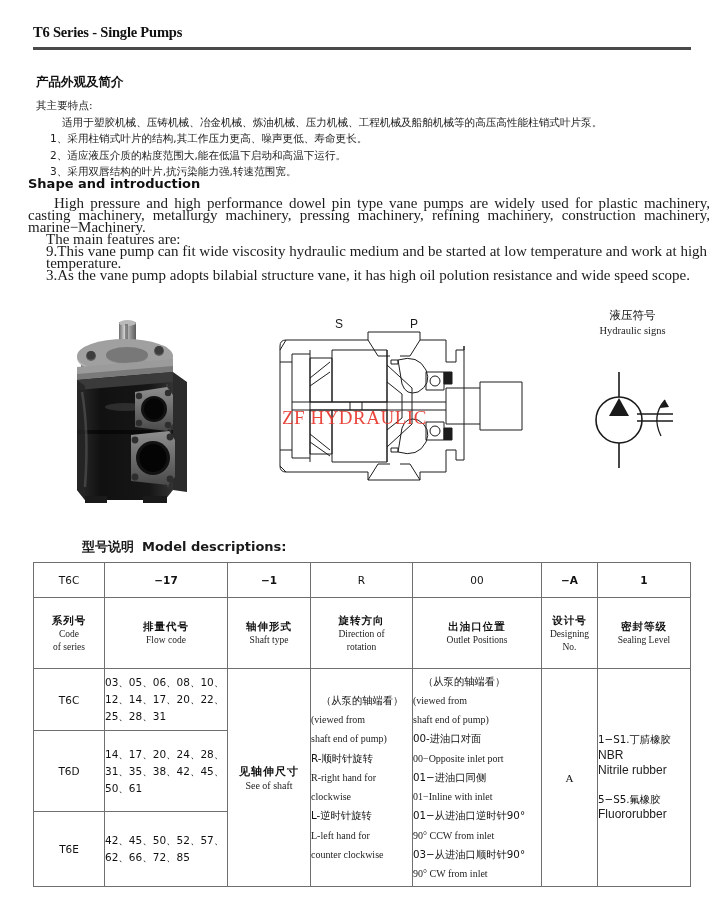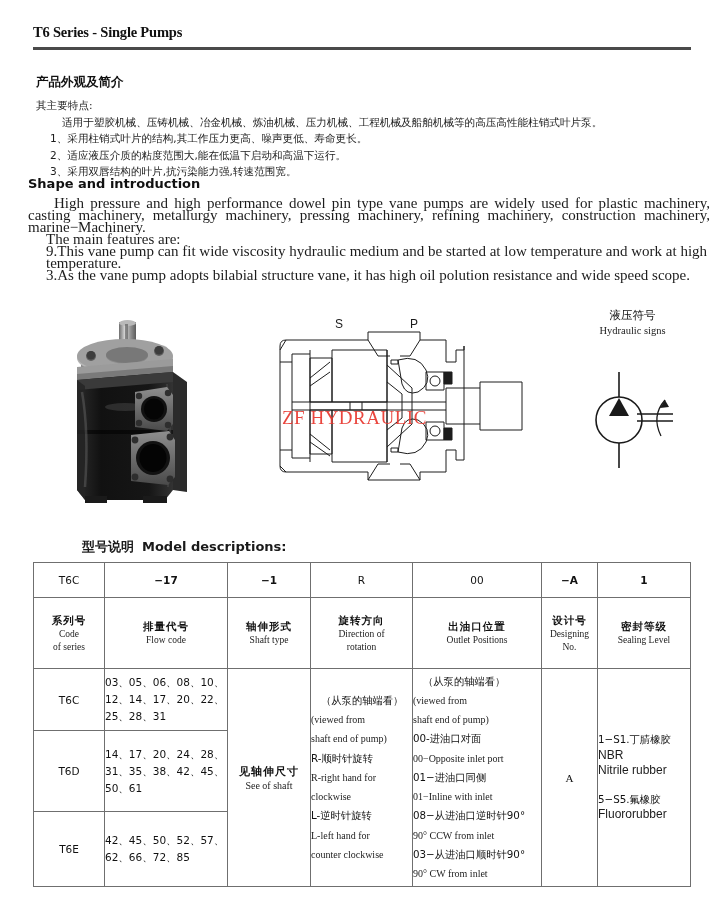--- a/index.html
+++ b/index.html
@@ -529,21 +529,21 @@
       <div class="mixline">counter clockwise</div>
     </td>
     <td class="outlet-cell" rowspan="3">
       <div class="mixline cn indent">（从泵的轴端看）</div>
       <div class="mixline">(viewed from</div>
       <div class="mixline">shaft end of pump)</div>
       <div class="mixline cn">00-进油口对面</div>
       <div class="mixline">00−Opposite  inlet  port</div>
       <div class="mixline cn">01−进油口同侧</div>
       <div class="mixline">01−Inline  with  inlet</div>
-      <div class="mixline cn">08−从进油口逆时针90°</div>
+      <div class="mixline cn">01−从进油口逆时针90°</div>
       <div class="mixline">90° CCW  from  inlet</div>
       <div class="mixline cn">03−从进油口顺时针90°</div>
       <div class="mixline">90°  CW  from  inlet</div>
     </td>
     <td class="design-cell" rowspan="3">A</td>
     <td class="seal-cell" rowspan="3">
       <div class="seal-line cn">1−S1.丁腈橡胶</div>
       <div class="seal-line">NBR</div>
       <div class="seal-line">Nitrile  rubber</div>
       <div class="seal-gap"></div>

